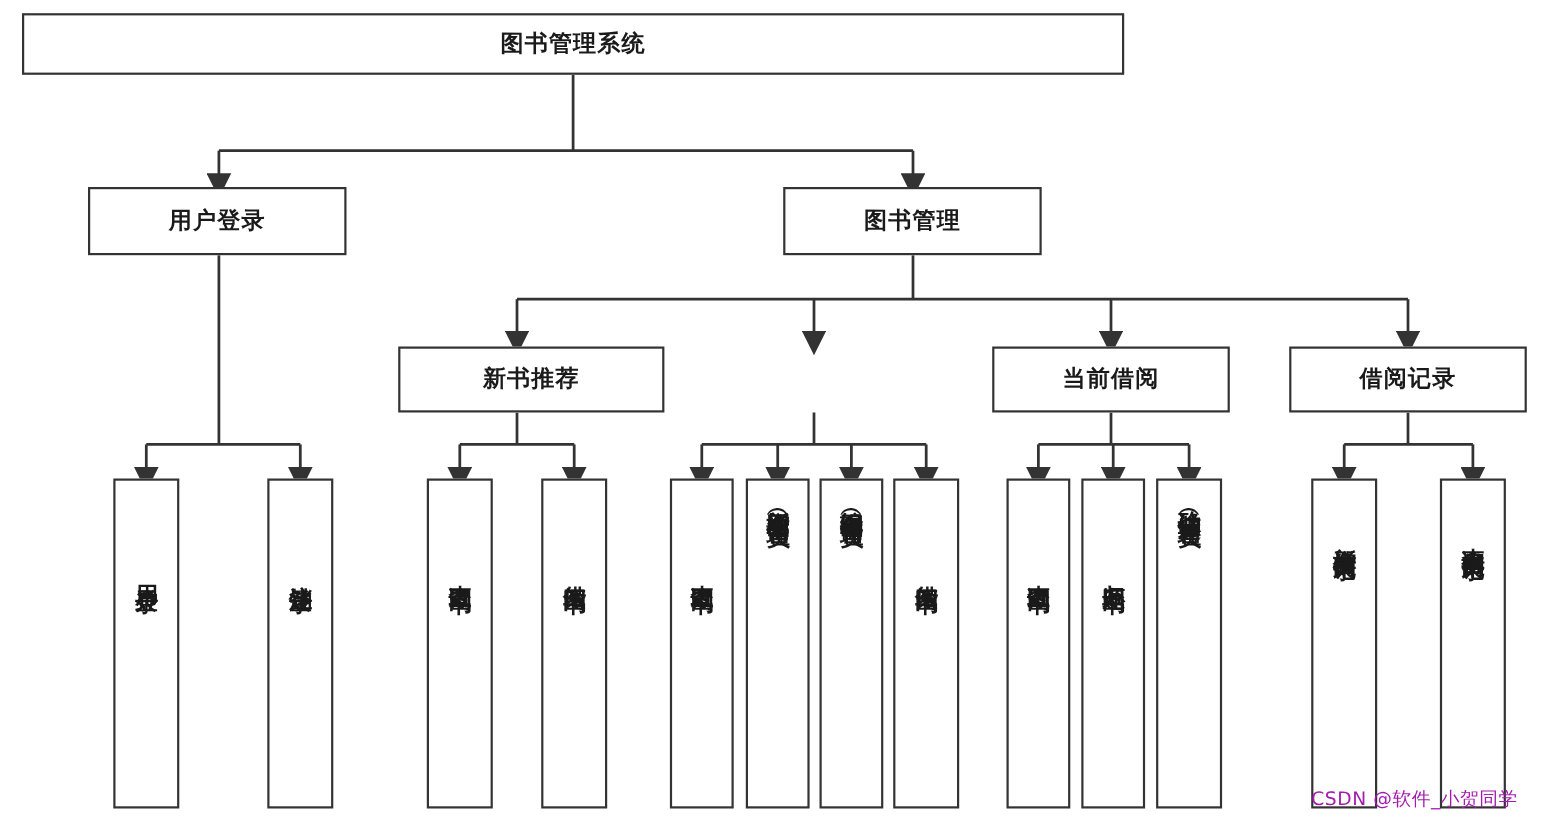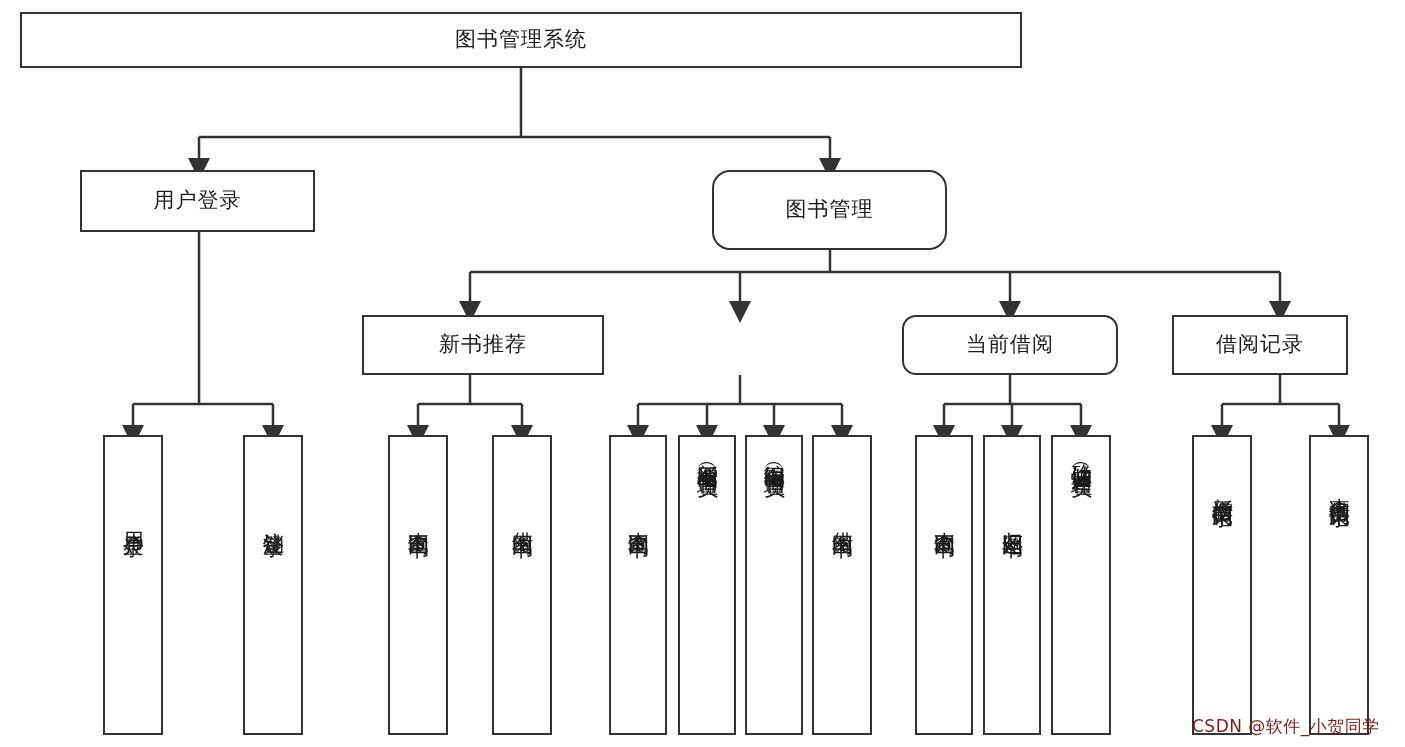--- a/index.html
+++ b/index.html
@@ -28,20 +28,21 @@
   }
   .node {
     position: absolute;
     box-sizing: border-box;
     background: #ffffff;
     border: 2.5px solid #333333;
     display: flex;
     align-items: center;
     justify-content: center;
     color: #1a1a1a;
+    font-weight: bold;
   }
   .node.horizontal {
     font-size: 21px;
     letter-spacing: 1px;
     line-height: 1.2;
   }
   .node.vertical {
     align-items: flex-start;
     justify-content: center;
     padding-top: 16px;
@@ -54,21 +55,21 @@
     letter-spacing: 2px;
     white-space: nowrap;
     display: block;
   }
   .node-root {
     font-size: 22px;
   }
   .watermark {
     position: absolute;
     font-size: 17px;
-    color: #7f1d1d;
+    color: #a21caf;
     white-space: nowrap;
     letter-spacing: 0.5px;
     font-family: "DejaVu Sans", "Liberation Sans", sans-serif;
   }
 </style>
 </head>
 <body>
 
 <div id="diagram-root">
 
@@ -122,31 +123,31 @@
     </g>
   </svg>
 
   <div class="node horizontal node-root" style="left:20px; top:12px; width:1002px; height:56px;">
     <span>图书管理系统</span>
   </div>
 
   <div class="node horizontal" style="left:80px; top:170px; width:235px; height:62px;">
     <span>用户登录</span>
   </div>
-  <div class="node horizontal" style="left:712px; top:170px; width:235px; height:80px;border-radius:18px;">
+  <div class="node horizontal" style="left:712px; top:170px; width:235px; height:62px;">
     <span>图书管理</span>
   </div>
 
   <div class="node horizontal" style="left:362px; top:315px; width:242px; height:60px;">
     <span>新书推荐</span>
   </div>
-  <div class="node horizontal" style="left:902px; top:315px; width:216px; height:60px;border-radius:14px;">
+  <div class="node horizontal" style="left:902px; top:315px; width:216px; height:60px;">
     <span>当前借阅</span>
   </div>
-  <div class="node horizontal" style="left:1172px; top:315px; width:176px; height:60px;">
+  <div class="node horizontal" style="left:1172px; top:315px; width:216px; height:60px;">
     <span>借阅记录</span>
   </div>
 
   <div class="node vertical" style="left:103px; top:435px; width:60px; height:300px; padding-top:78px;">
     <span class="vlabel">用户登录</span>
   </div>
   <div class="node vertical" style="left:243px; top:435px; width:60px; height:300px; padding-top:78px;">
     <span class="vlabel">注销登录</span>
   </div>
 

